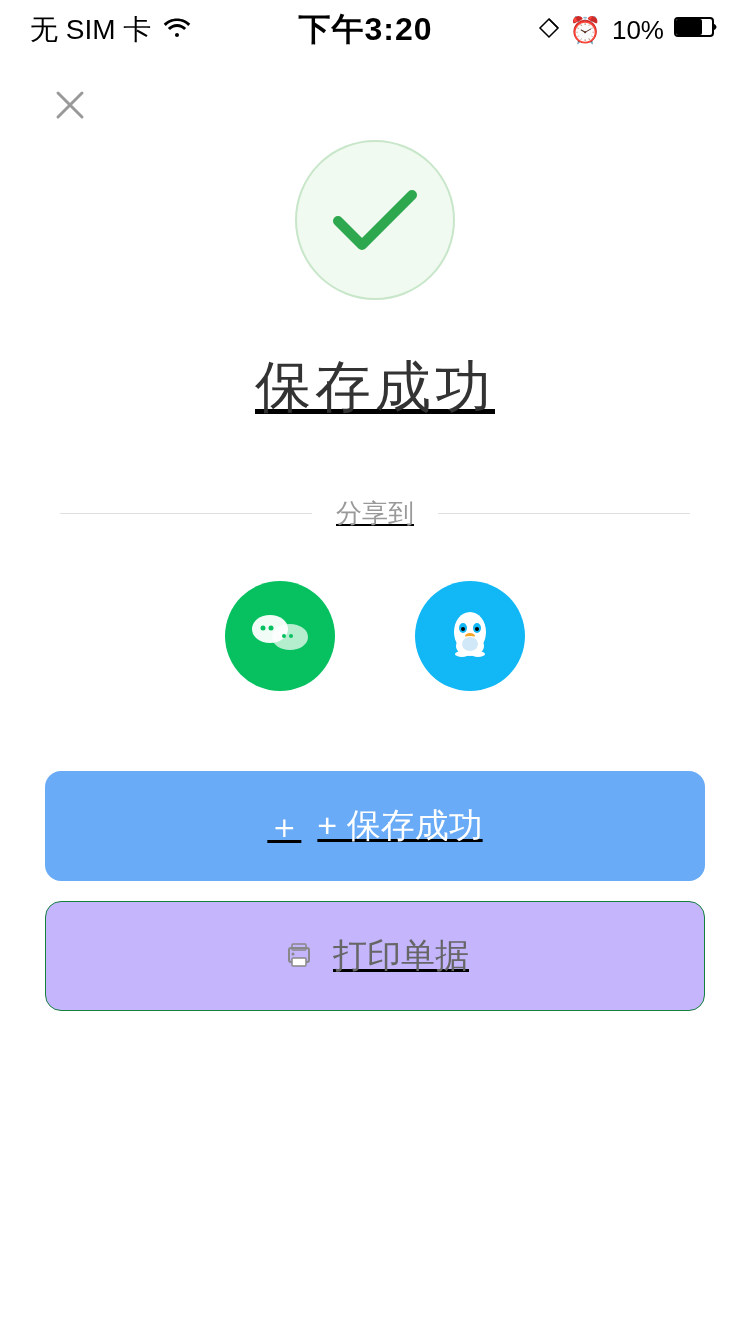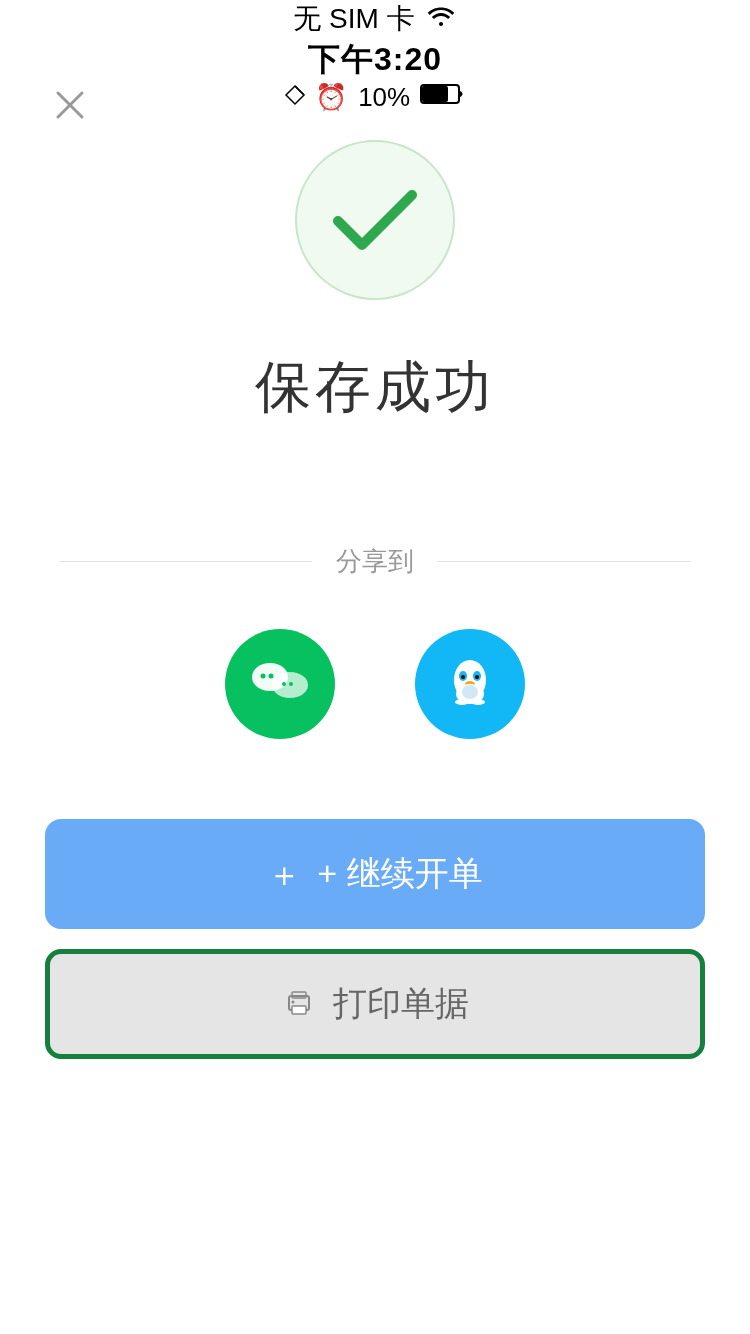--- a/index.html
+++ b/index.html
@@ -20,21 +20,20 @@
 
     
     .status-bar {
       width: 100%;
       height: 60px;
       display: flex;
       align-items: center;
       justify-content: space-between;
       padding: 0 30px;
       background: #ffffff;
-      flex-direction: column;
     }
 
     .status-left {
       display: flex;
       align-items: center;
       gap: 10px;
       font-size: 28px;
       font-weight: 500;
       color: #000;
     }
@@ -71,20 +70,21 @@
       width: 36px;
       height: 36px;
     }
 
     
     .main-content {
       display: flex;
       flex-direction: column;
       align-items: center;
       padding-top: 80px;
+      text-decoration: underline;
     }
 
     
     .success-circle {
       width: 160px;
       height: 160px;
       border-radius: 50%;
       background: #f0faf0;
       border: 2px solid #c8e6c9;
       display: flex;
@@ -107,21 +107,20 @@
       letter-spacing: 4px;
     }
 
     
     .share-divider {
       width: 100%;
       display: flex;
       align-items: center;
       padding: 0 60px;
       margin-bottom: 50px;
-      margin-top: 48px;
     }
 
     .divider-line {
       flex: 1;
       height: 1px;
       background: #e0e0e0;
     }
 
     .share-label {
       font-size: 26px;
@@ -177,23 +176,23 @@
       border: none;
       outline: none;
     }
 
     .action-btn-primary {
       background: #6aabf7;
       color: #ffffff;
     }
 
     .action-btn-secondary {
-      background: #e5e5e5;
+      background: #c4b5fd;
       color: #666666;
-      border: 5px solid #15803d;
+      border: 1px solid #15803d;
     }
 
     .btn-icon {
       font-size: 34px;
       line-height: 1;
     }
   </style>
 </head>
 <body>
 
@@ -286,21 +285,21 @@
 
         <ellipse cx="34" cy="42" rx="8" ry="7" fill="#d0e8f8"></ellipse>
       </svg>
     </button>
   </div>
 
   <div class="action-buttons">
 
     <button class="action-btn action-btn-primary">
       <span class="btn-icon">＋</span>
-      <span>+ 继续开单</span>
+      <span>+ 保存成功</span>
     </button>
 
     <button class="action-btn action-btn-secondary">
       <span class="btn-icon">
         <svg width="36" height="36" viewBox="0 0 36 36" fill="none">
           <rect x="8" y="12" width="20" height="14" rx="2" stroke="#888" stroke-width="2"></rect>
           <rect x="11" y="22" width="14" height="8" rx="1" fill="#fff" stroke="#888" stroke-width="1.5"></rect>
           <rect x="11" y="8" width="14" height="6" rx="1" stroke="#888" stroke-width="1.5"></rect>
           <circle cx="12" cy="18" r="1.5" fill="#888"></circle>
         </svg>

